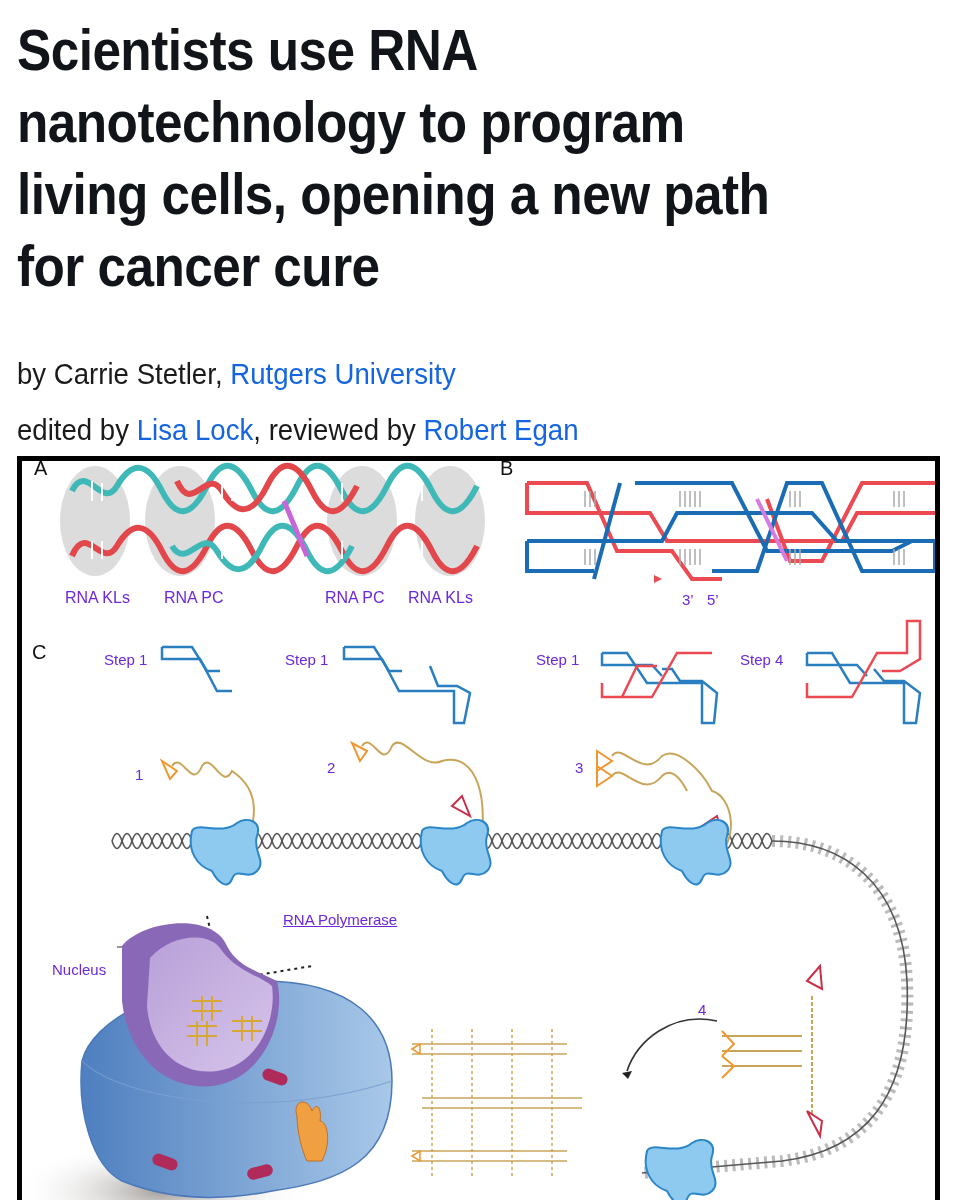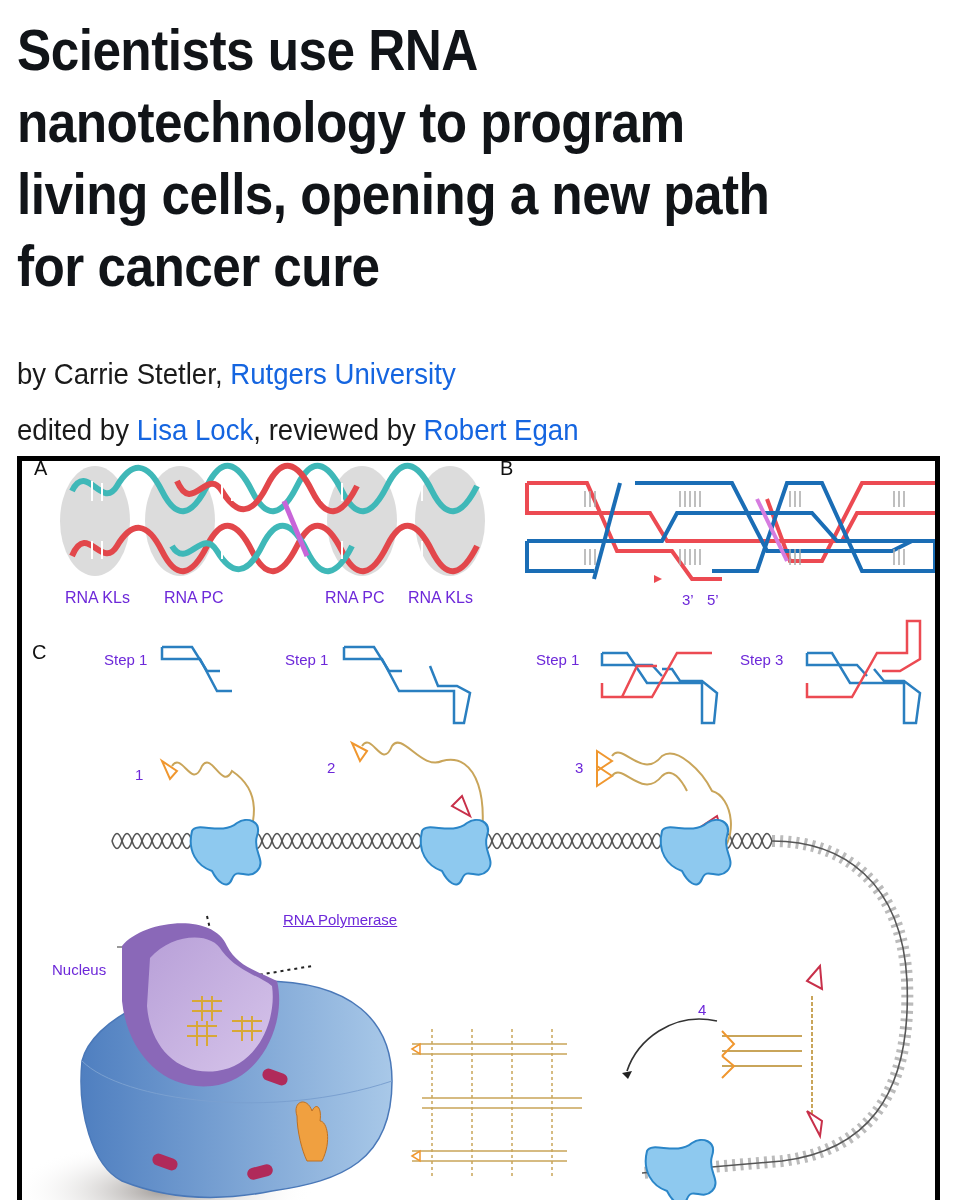--- a/index.html
+++ b/index.html
@@ -165,21 +165,21 @@
   <div class="lbl" style="left:142px; top:128px;">RNA PC</div>
   <div class="lbl" style="left:303px; top:128px;">RNA PC</div>
   <div class="lbl" style="left:386px; top:128px;">RNA KLs</div>
 
   <div class="lbl s" style="left:660px; top:130px;">3’</div>
   <div class="lbl s" style="left:685px; top:130px;">5’</div>
 
   <div class="lbl s" style="left:70px; top:190px;margin-left:12px;">Step 1</div>
   <div class="lbl s" style="left:263px; top:190px;">Step 1</div>
   <div class="lbl s" style="left:514px; top:190px;">Step 1</div>
-  <div class="lbl s" style="left:718px; top:190px;">Step 3</div>
+  <div class="lbl s" style="left:718px; top:190px;">Step 4</div>
 
   <div class="lbl s" style="left:113px; top:305px;">1</div>
   <div class="lbl s" style="left:305px; top:298px;">2</div>
   <div class="lbl s" style="left:553px; top:298px;">3</div>
   <div class="lbl s" style="left:676px; top:540px;">4</div>
 
   <div class="lbl s" style="left:261px; top:450px;text-decoration:underline;">RNA Polymerase</div>
   <div class="lbl s" style="left:30px; top:488px;margin-top:12px;">Nucleus</div>
 </div>
 

